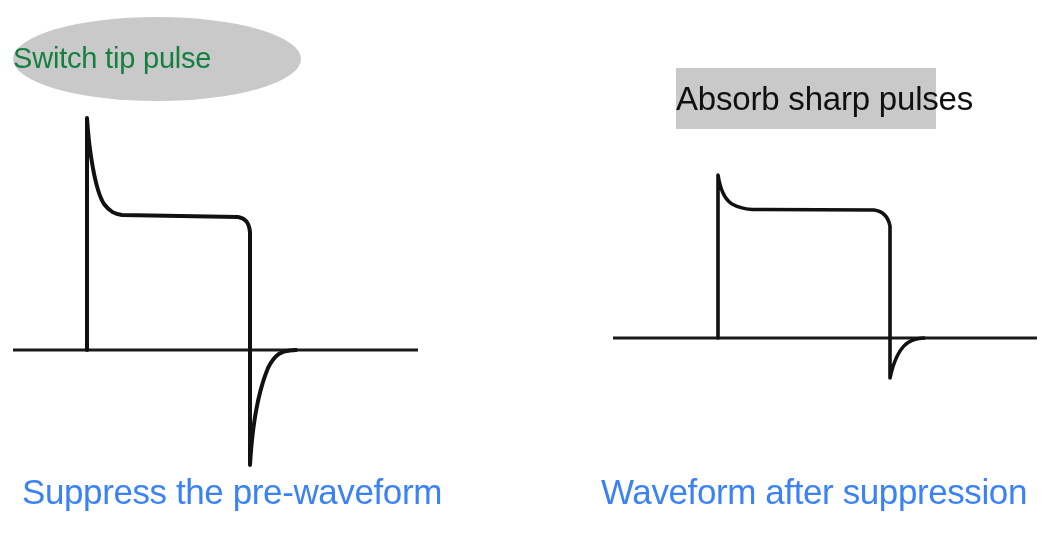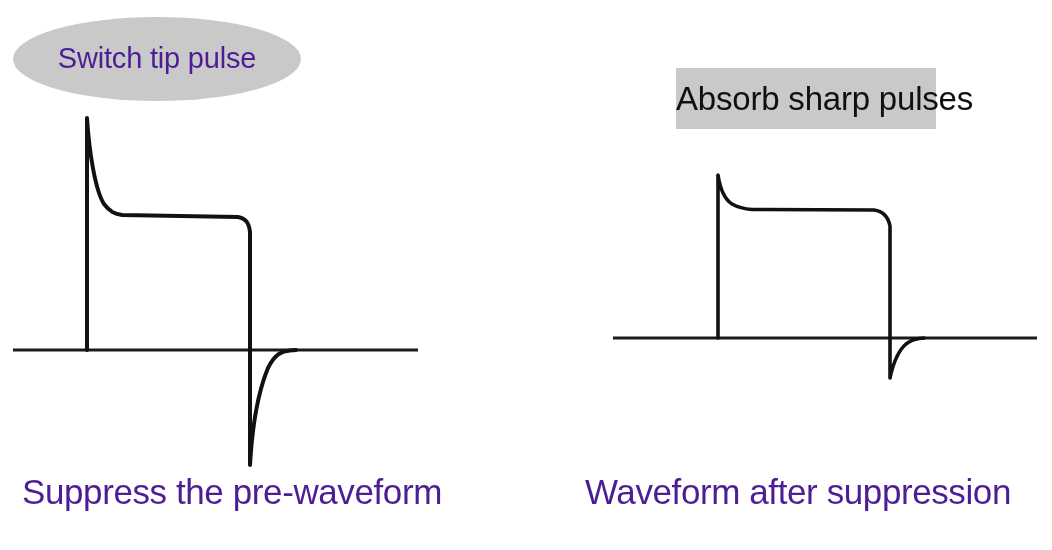--- a/index.html
+++ b/index.html
@@ -54,23 +54,23 @@
     width: 288px;
     height: 84px;
     background: #c9c9c9;
     border-radius: 50%;
   }
   #callout-ellipse-text {
     position: absolute;
     left: 13px;
     top: 44px;
     width: 288px;
-    text-align: center;
+    text-align: left;
     font-size: 29px;
-    color: #4c1d95;
+    color: #15803d;
   }
 
   
   #callout-rect {
     position: absolute;
     left: 676px;
     top: 68px;
     width: 260px;
     height: 61px;
     background: #c9c9c9;
@@ -80,21 +80,21 @@
     left: 676px;
     top: 82px;
     width: 260px;
     text-align: center;
     font-size: 33px;
     color: #101010;
   }
 
   .caption {
     position: absolute;
-    color: #4c1d95;
+    color: #3b82f6;
     font-size: 35px;
     font-weight: 400;
     line-height: 1;
     white-space: nowrap;
     letter-spacing: -0.4px;
   }
   #caption-left  { left: 22px;  top: 474px; }
   #caption-right { left: 601px; top: 474px; }
 </style>
 </head>
@@ -139,16 +139,16 @@
                C 356 211, 362 216, 364 226
                L 364 378
                C 367 364, 372 351, 380 344
                C 385 340, 389 339, 393 338.5
                L 398 338" fill="none" stroke="#111111" stroke-width="3.6" stroke-linecap="round" stroke-linejoin="round"></path>
     </svg>
 
     <div id="callout-rect" style="left:150px;"></div>
     <div class="callout-rect-label" id="callout-rect-text" style="left:150px;">Absorb sharp pulses</div>
 
-    <div class="caption" id="caption-right" style="left:59px;">Waveform after suppression</div>
+    <div class="caption" id="caption-right" style="left:75px;">Waveform after suppression</div>
   </div>
 
 </div>
 
 </body></html>

